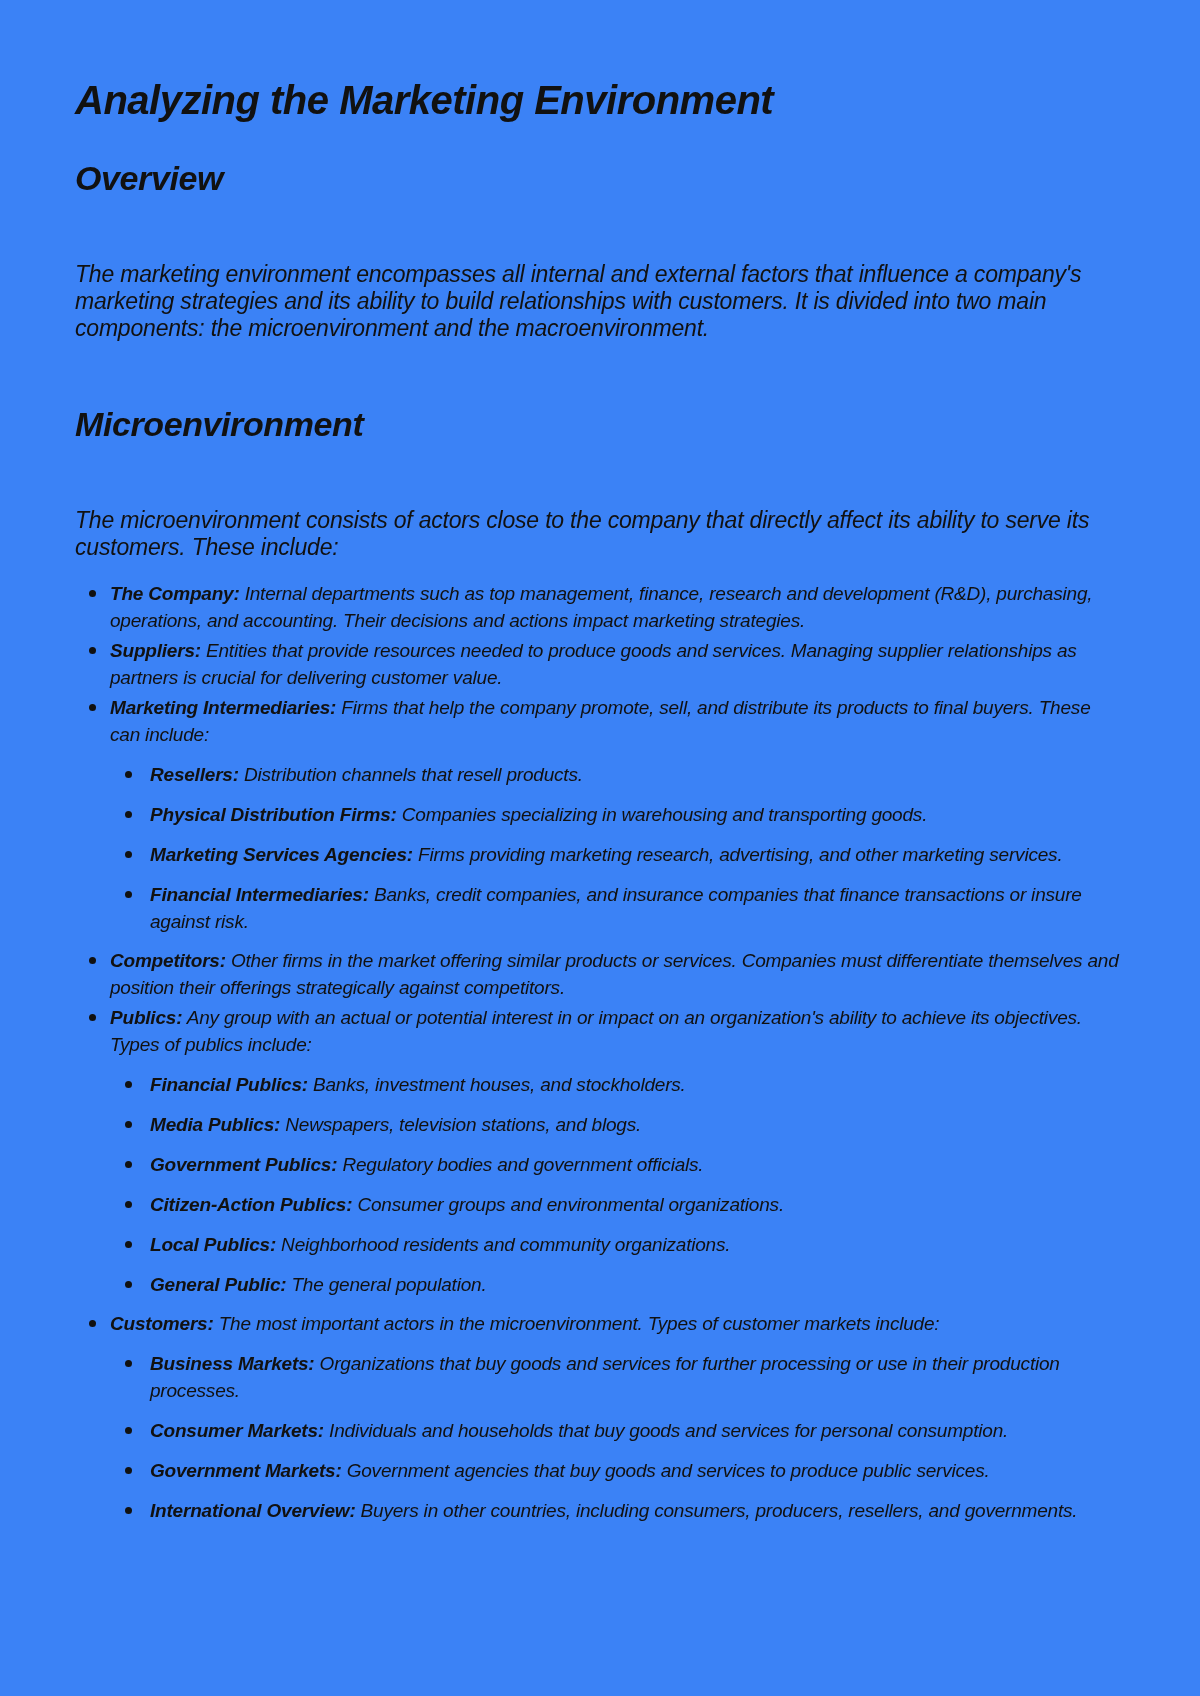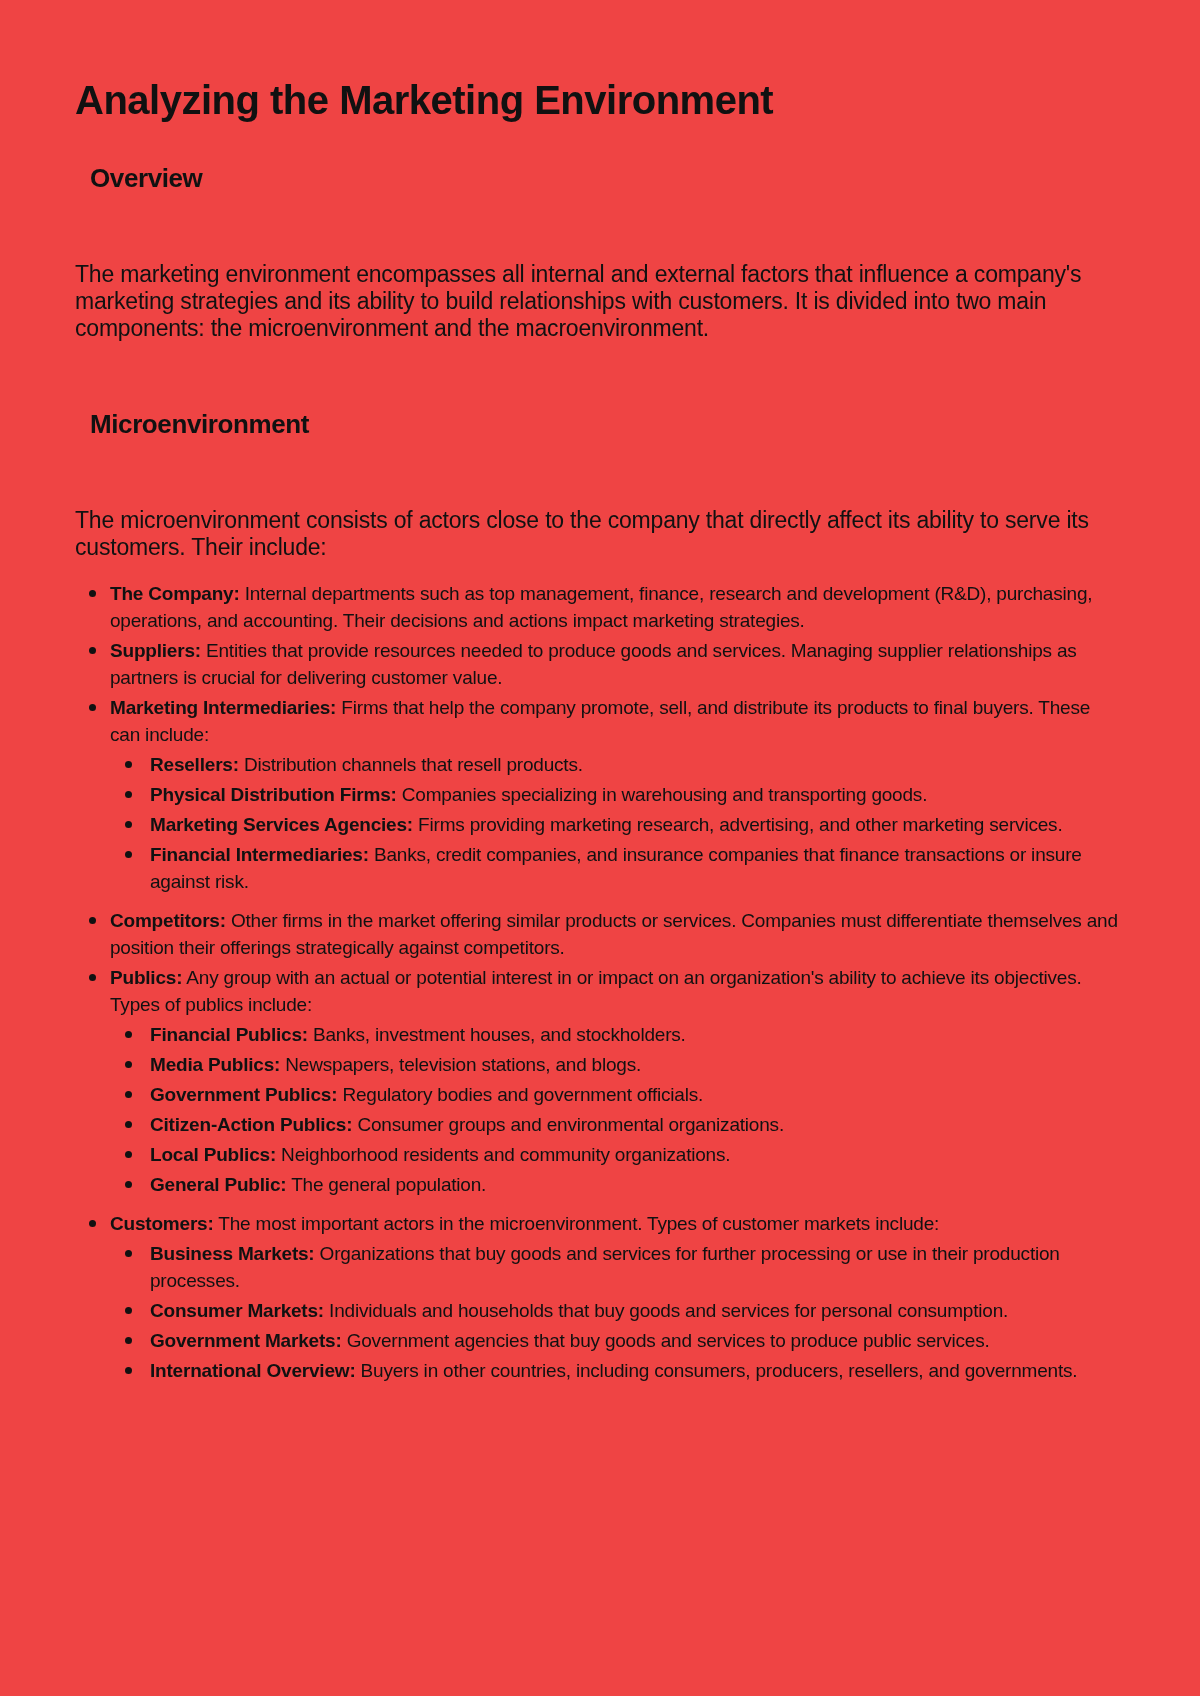--- a/index.html
+++ b/index.html
@@ -12,34 +12,35 @@
   }
   body {
     font-family: "Liberation Sans", "DejaVu Sans", sans-serif;
     color: #111111;
   }
   .page {
     box-sizing: border-box;
     width: 1200px;
     height: 1696px;
     padding: 76px 75px 0 75px;
-    background: #ef4444;
+    background: #3b82f6;
+    font-style: italic;
   }
   .content { width: 1050px; }
 
   h1.doc-title {
     margin: 0;
     font-size: 40px;
     line-height: 48px;
     font-weight: 700;
     letter-spacing: -0.5px;
   }
   h2.section-heading {
-    margin: 15px;
-    font-size: 26px;
+    margin: 0;
+    font-size: 34px;
     line-height: 44px;
     font-weight: 600;
     letter-spacing: -0.4px;
   }
   .sec-overview h2.section-heading { margin-top: 32px; }
   .sec-micro h2.section-heading { margin-top: 60px; }
 
   p.body-text {
     margin: 61px 0 0 0;
     font-size: 23px;
@@ -71,41 +72,41 @@
     background: #111111;
   }
   ul.sublist {
     list-style: none;
     margin: 3px 0 12px 0;
     padding: 0;
   }
   ul.sublist > li {
     position: relative;
     padding-left: 40px;
-    margin-top: 3px;
+    margin-top: 13px;
   }
   ul.sublist > li .dot { left: 15px; }
   .term { font-weight: 700; }
 </style>
 </head>
 <body>
 
 <main class="page">
   <div class="content">
 
     <h1 class="doc-title">Analyzing the Marketing Environment</h1>
 
     <section class="sec-overview">
       <h2 class="section-heading">Overview</h2>
       <p class="body-text">The marketing environment encompasses all internal and external factors that influence a company's marketing strategies and its ability to build relationships with customers. It is divided into two main components: the microenvironment and the macroenvironment.</p>
     </section>
 
     <section class="sec-micro">
       <h2 class="section-heading">Microenvironment</h2>
-      <p class="body-text">The microenvironment consists of actors close to the company that directly affect its ability to serve its customers. Their include:</p>
+      <p class="body-text">The microenvironment consists of actors close to the company that directly affect its ability to serve its customers. These include:</p>
       <ul class="blist" id="micro-list">
           <li><span class="dot"></span><span class="term">The Company:</span> <span class="desc">Internal departments such as top management, finance, research and development (R&amp;D), purchasing, operations, and accounting. Their decisions and actions impact marketing strategies.</span></li>
           <li><span class="dot"></span><span class="term">Suppliers:</span> <span class="desc">Entities that provide resources needed to produce goods and services. Managing supplier relationships as partners is crucial for delivering customer value.</span></li>
           <li><span class="dot"></span><span class="term">Marketing Intermediaries:</span> <span class="desc">Firms that help the company promote, sell, and distribute its products to final buyers. These can include:</span><ul class="sublist">
               <li><span class="dot"></span><span class="term">Resellers:</span> <span class="desc">Distribution channels that resell products.</span></li>
               <li><span class="dot"></span><span class="term">Physical Distribution Firms:</span> <span class="desc">Companies specializing in warehousing and transporting goods.</span></li>
               <li><span class="dot"></span><span class="term">Marketing Services Agencies:</span> <span class="desc">Firms providing marketing research, advertising, and other marketing services.</span></li>
               <li><span class="dot"></span><span class="term">Financial Intermediaries:</span> <span class="desc">Banks, credit companies, and insurance companies that finance transactions or insure against risk.</span></li>
             </ul></li>
           <li><span class="dot"></span><span class="term">Competitors:</span> <span class="desc">Other firms in the market offering similar products or services. Companies must differentiate themselves and position their offerings strategically against competitors.</span></li>

